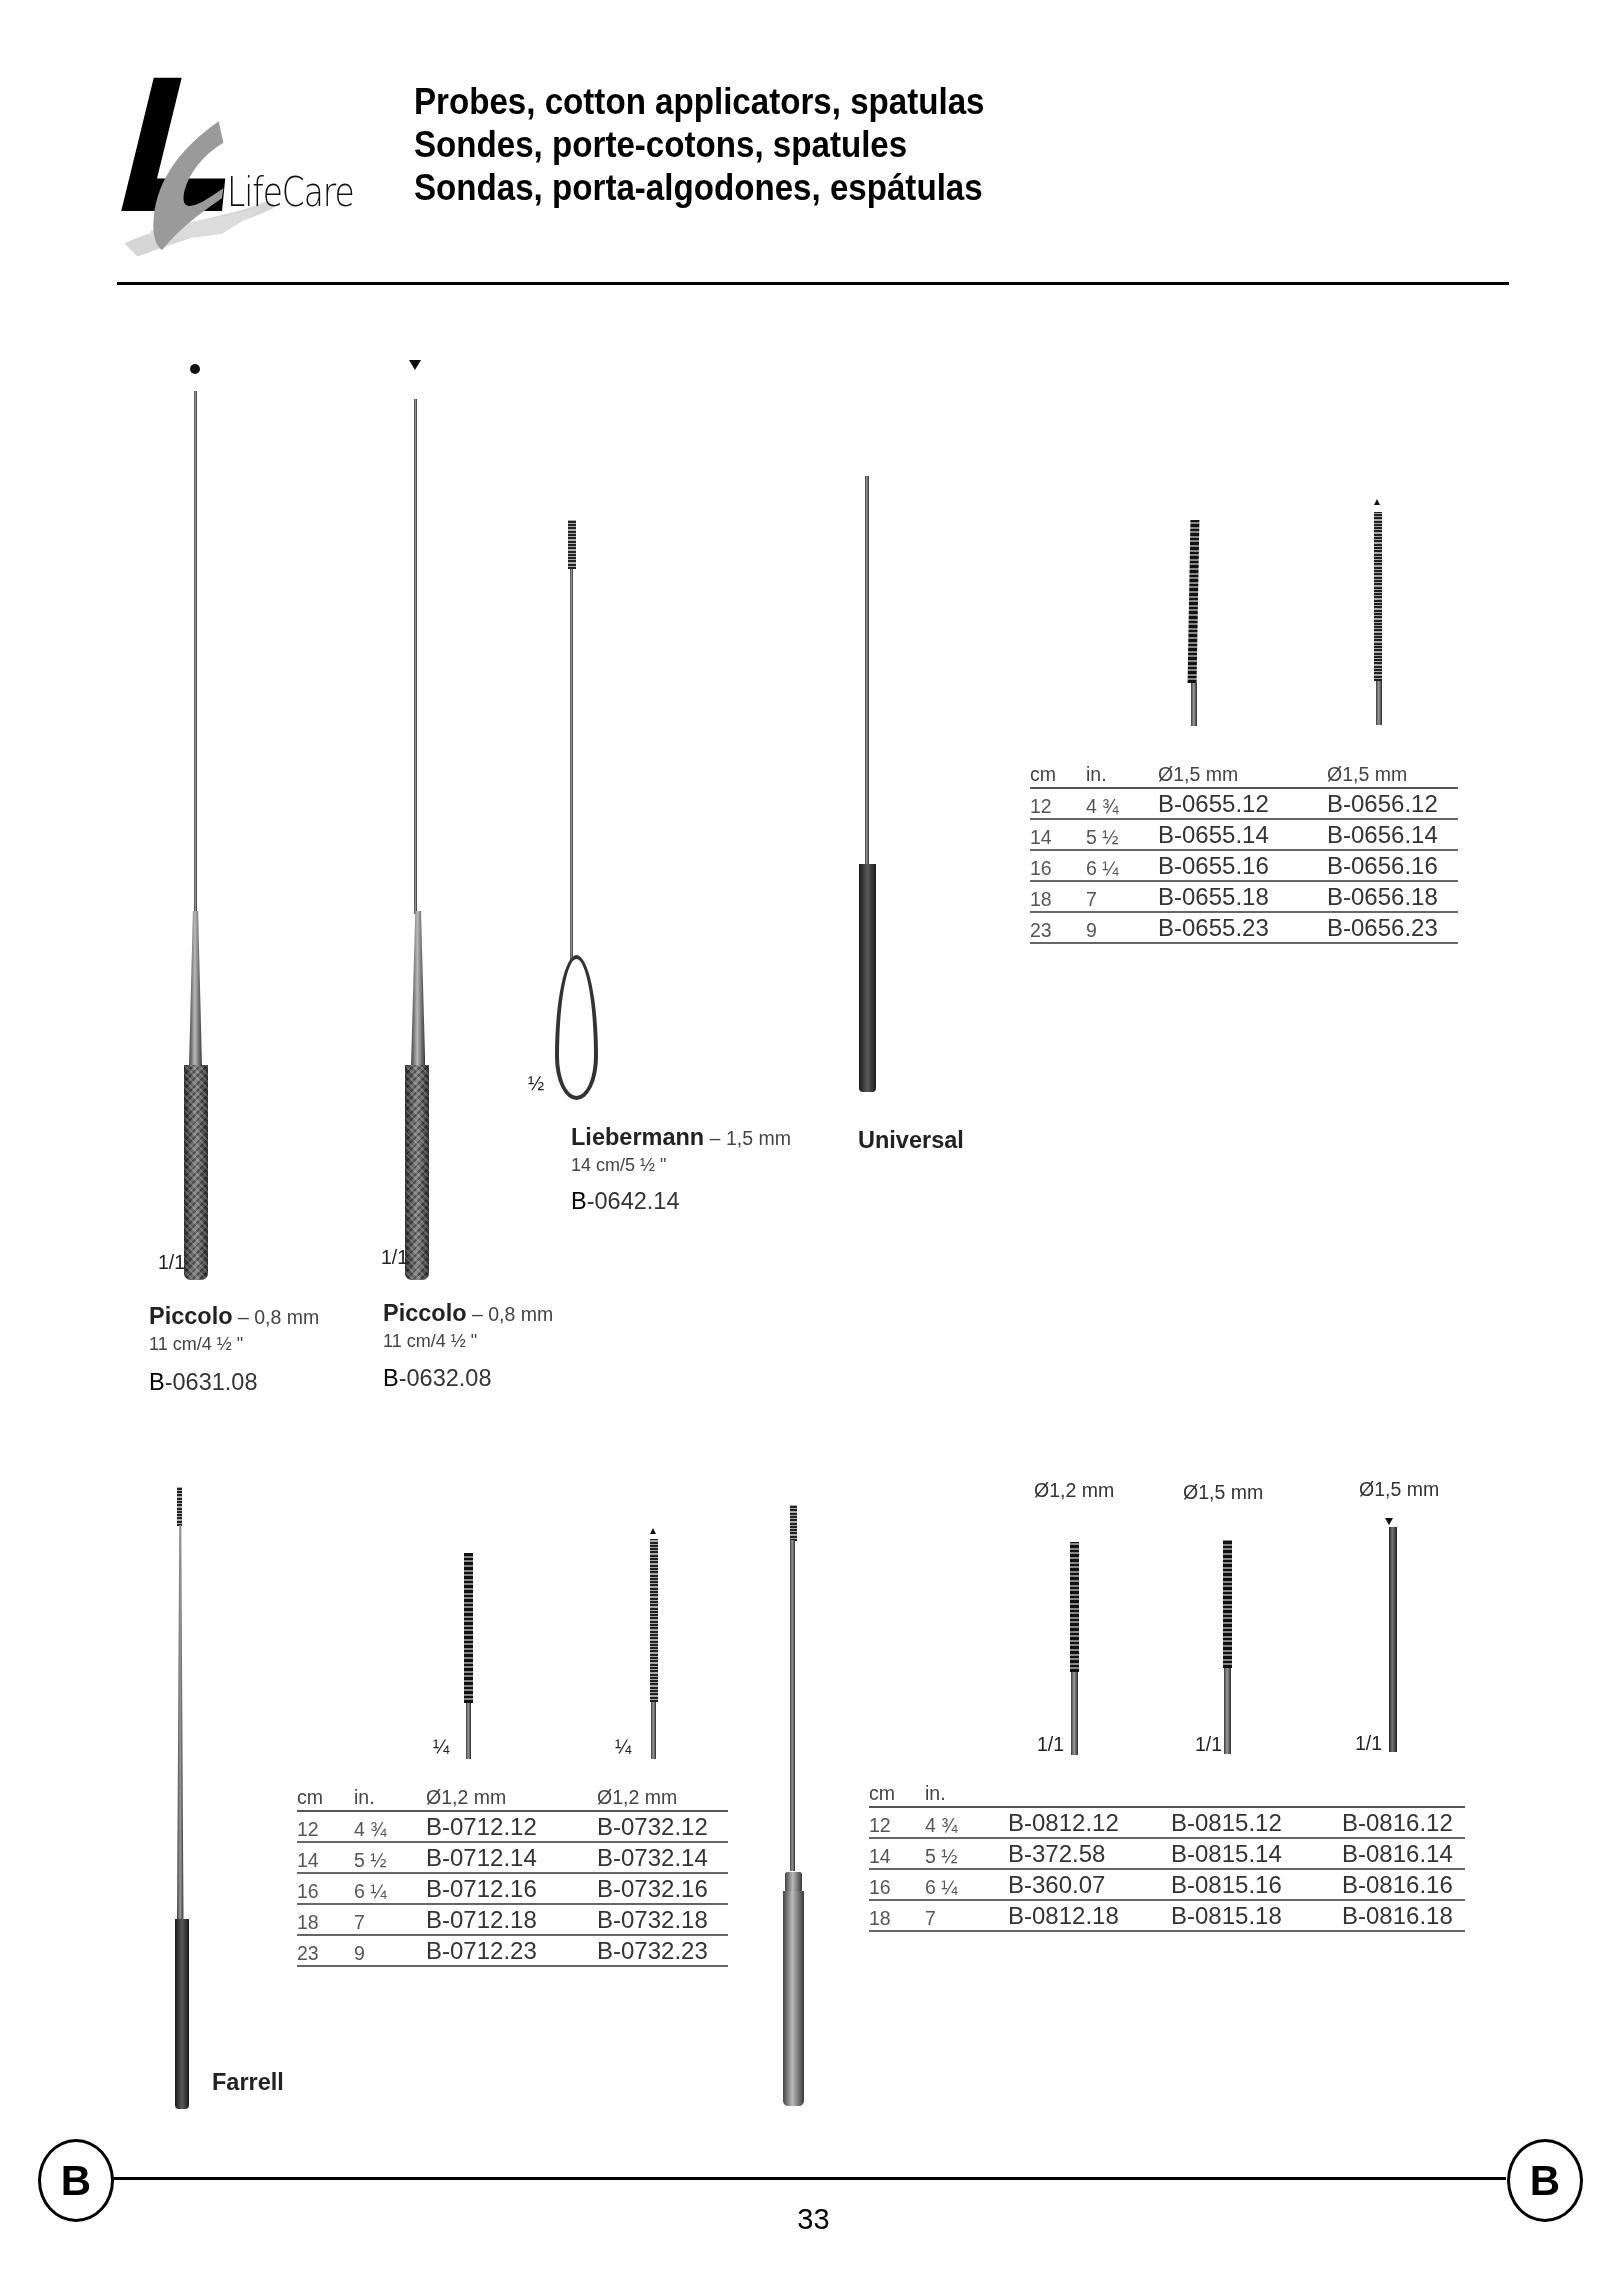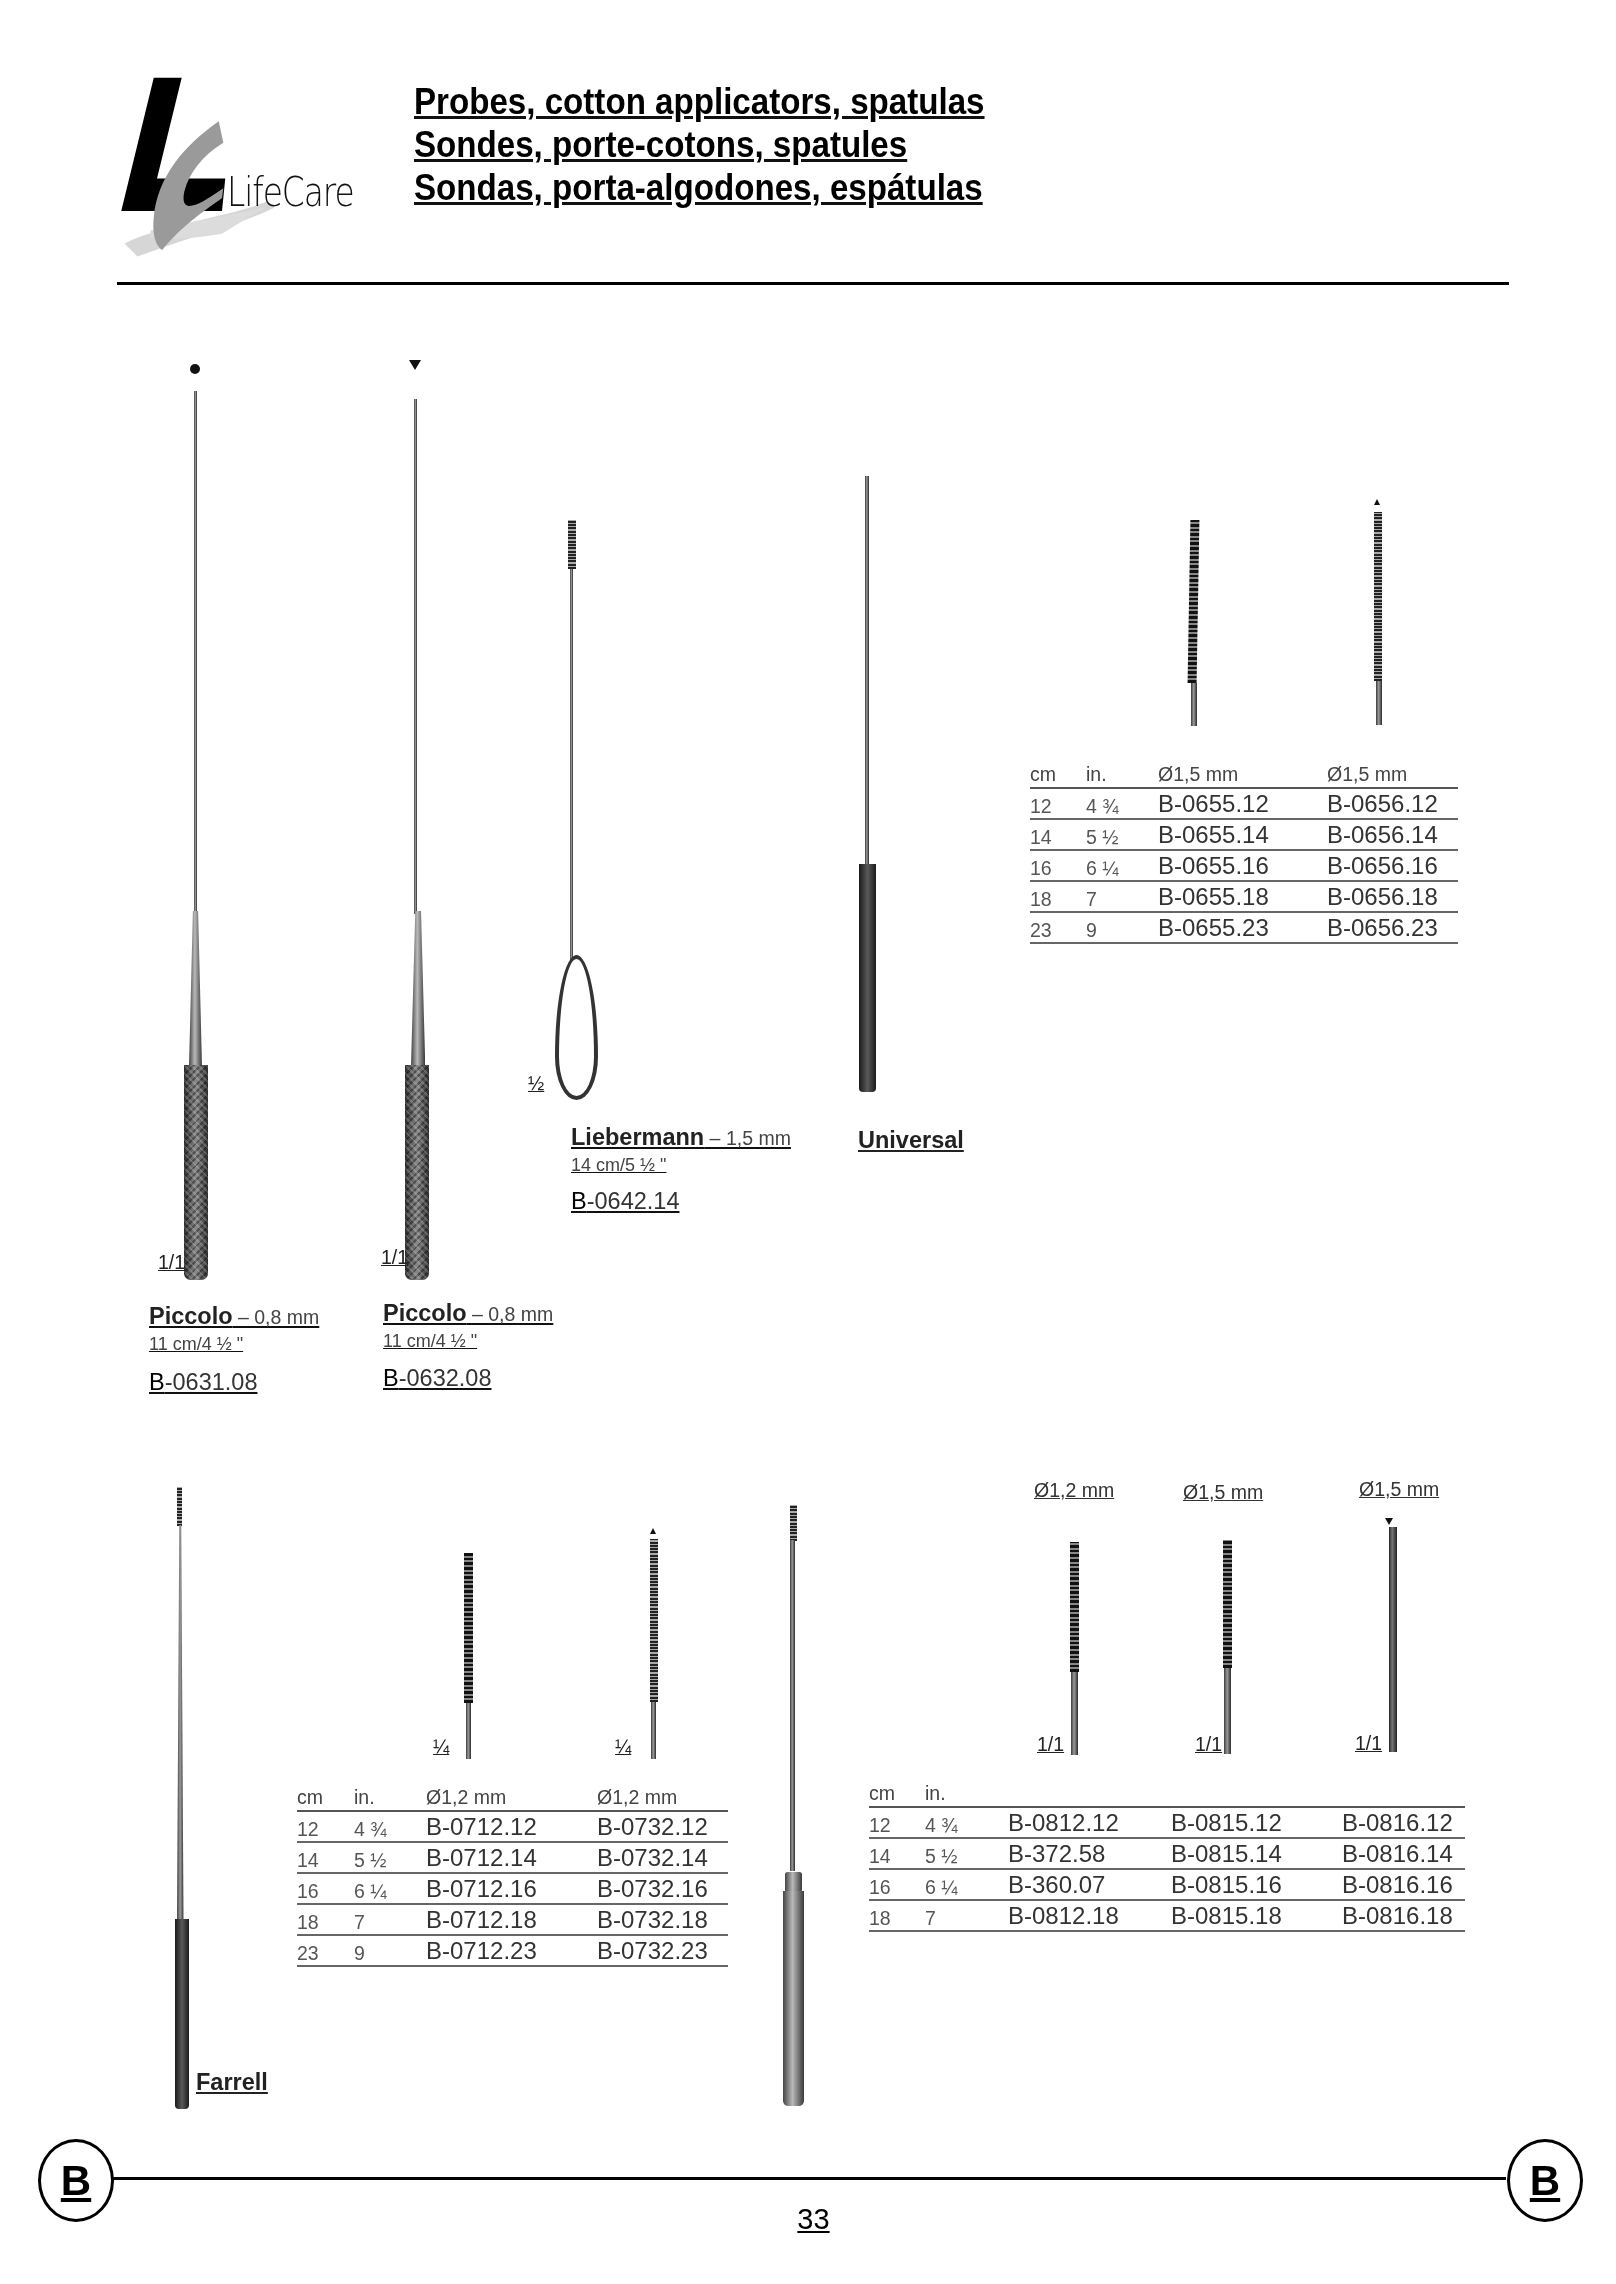--- a/index.html
+++ b/index.html
@@ -1,18 +1,18 @@
 <!DOCTYPE html>
 <html style="font-size:10.4px"><head>
 <meta charset="utf-8">
 <style>
   html, body { margin:0; padding:0; background:#ffffff; }
   body { width:1616px; height:2284px; position:relative; overflow:hidden;
          font-family:"Liberation Sans", sans-serif; color:#111; }
-  .abs { position:absolute;text-decoration:underline; }
+  .abs { position:absolute; }
 
   
   .logo { left:111px; top:68px; width:261px; height:195px; }
   .logo-text { position:absolute; left:116px; top:101px; font-size:40px; font-weight:300;
                font-family:"DejaVu Sans", sans-serif; letter-spacing:-1.3px; color:#111; transform:scaleX(0.82); transform-origin:left; }
   .title-block { left:414px; top:80px; }
   .title-line { font-family:"Liberation Sans", sans-serif; font-weight:bold; font-size:36px; line-height:43px;
                 color:#000; white-space:nowrap; transform:scaleX(0.92); transform-origin:left; }
   .rule { background:#000; }
   .header-rule { left:117px; top:282px; width:1392px; height:3.3px; }
@@ -183,21 +183,21 @@
         <td class="code">B-0656.23</td>
       </tr>
   </tbody>
 </table>
 
 <div>
   <div class="thread-fine" style="left:177px; top:1487px; width:5.2px; height:39px;"></div>
   <div class="shaft" style="left:177px; top:1525px; width:6.5px; height:398px; clip-path:polygon(35% 0,65% 0,100% 100%,0 100%);"></div>
   <div class="handle-dark" style="left:175px; top:1919px; width:14.3px; height:190px;"></div>
 </div>
-<div class="abs p-name" style="left:196px; top:2069px;">Farrell</div>
+<div class="abs p-name" style="left:212px; top:2069px;">Farrell</div>
 
 <div>
   <div class="thread" style="left:464px; top:1553px; width:9px; height:150px;"></div>
   <div class="shaft" style="left:466px; top:1703px; width:5.2px; height:56px;"></div>
 </div>
 <div>
   <div class="tip-tri-s" style="left:650px; top:1528px;"></div>
   <div class="thread-fine" style="left:650px; top:1539px; width:7.8px; height:163px;"></div>
   <div class="shaft" style="left:651px; top:1702px; width:5.2px; height:57px;"></div>
 </div>

